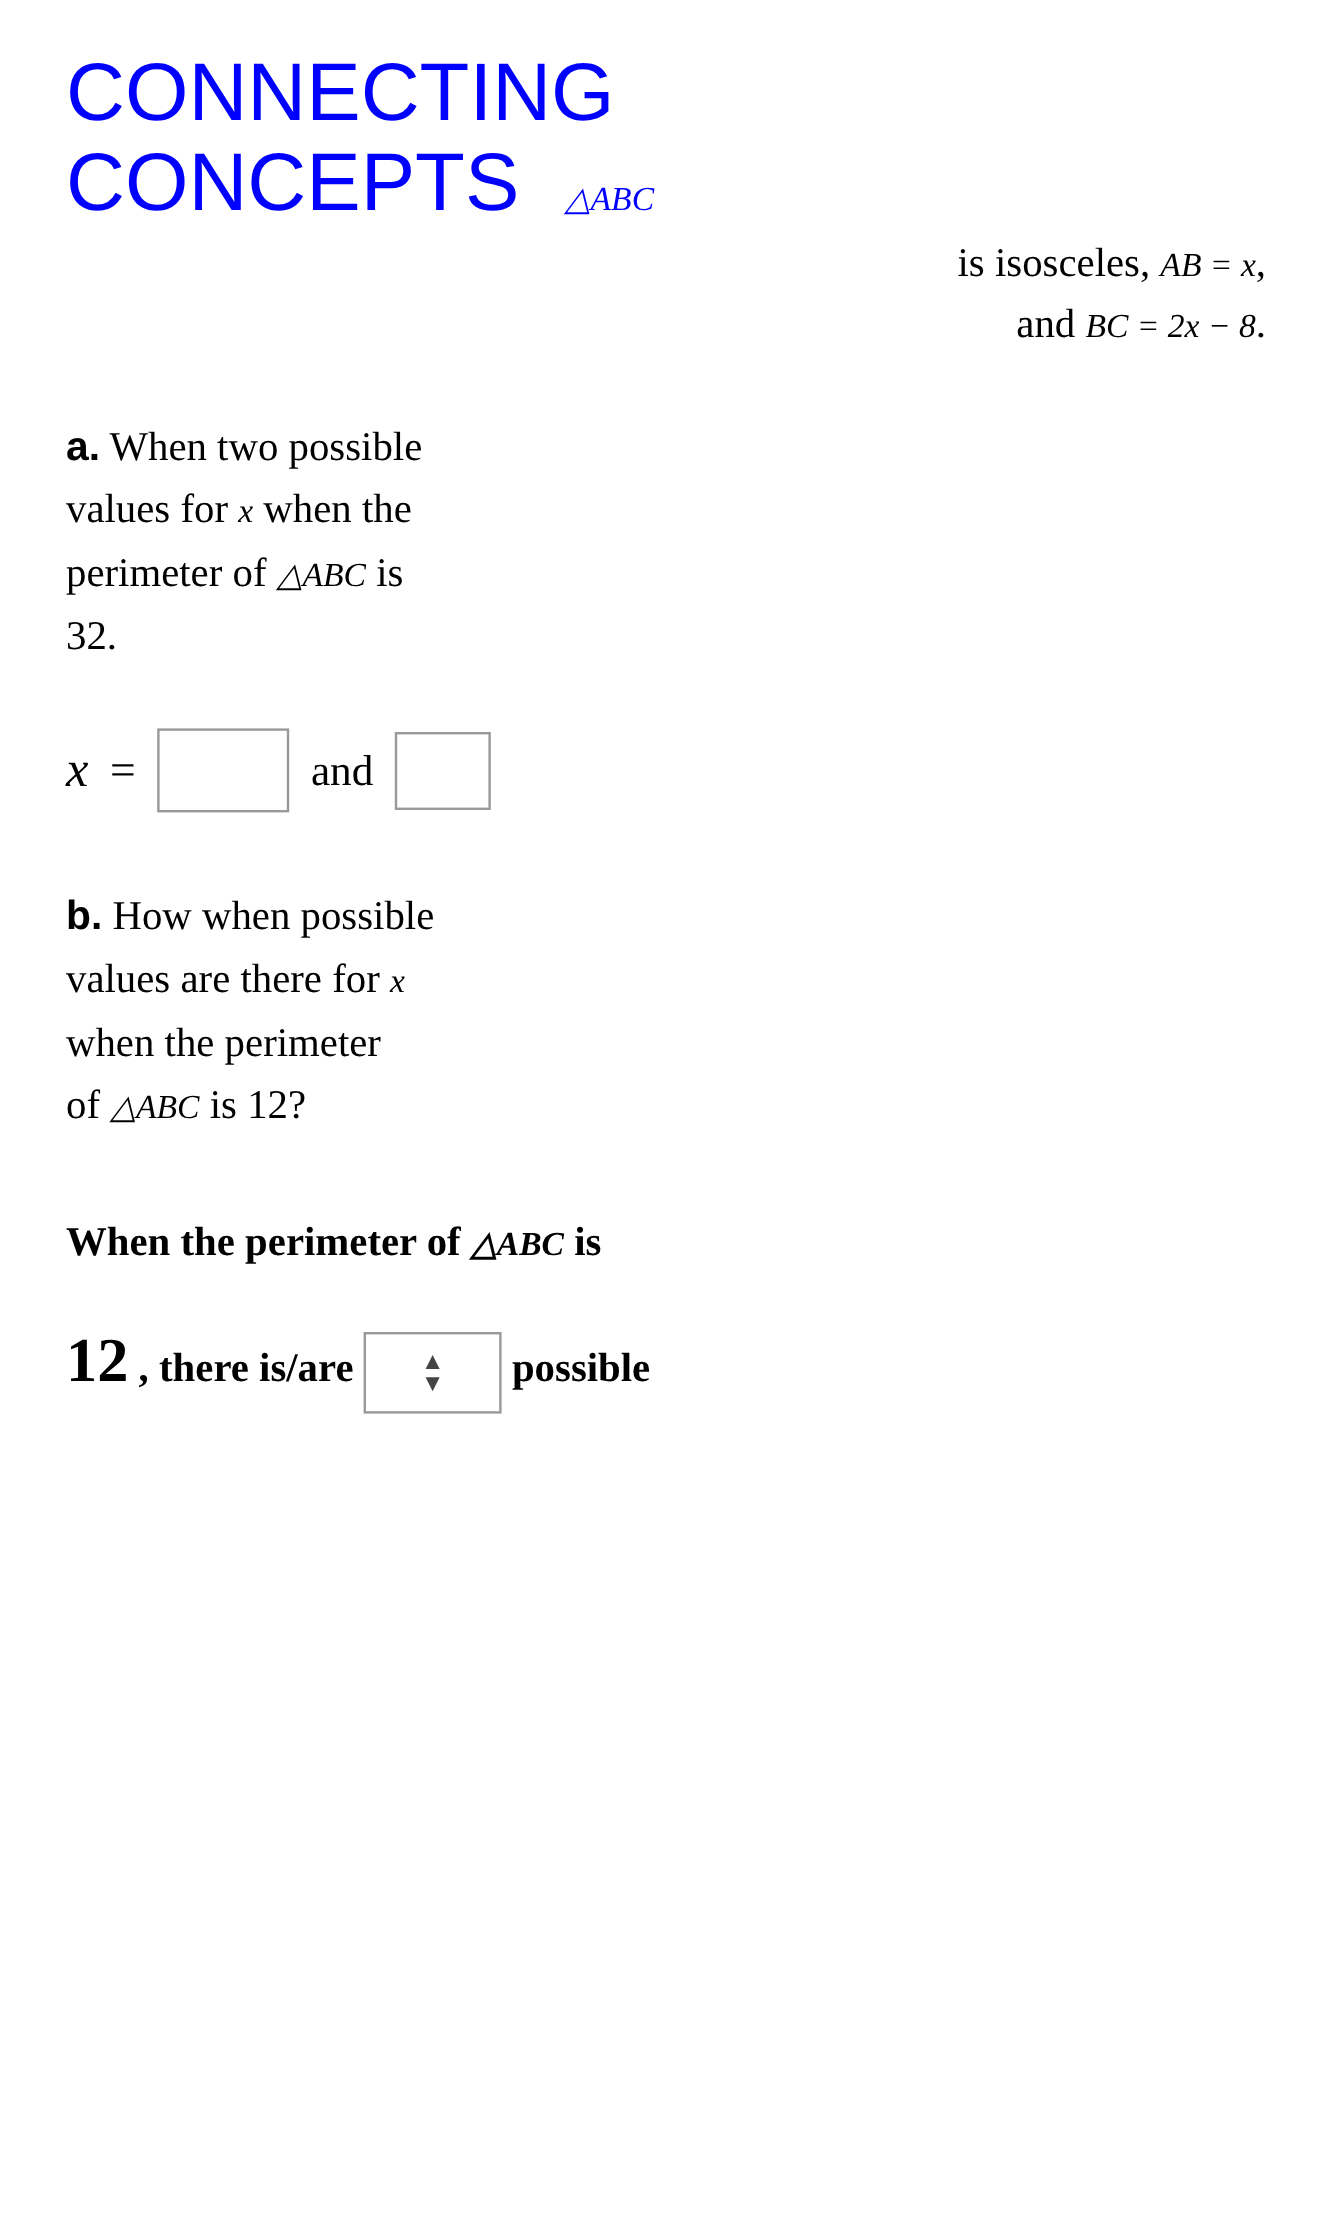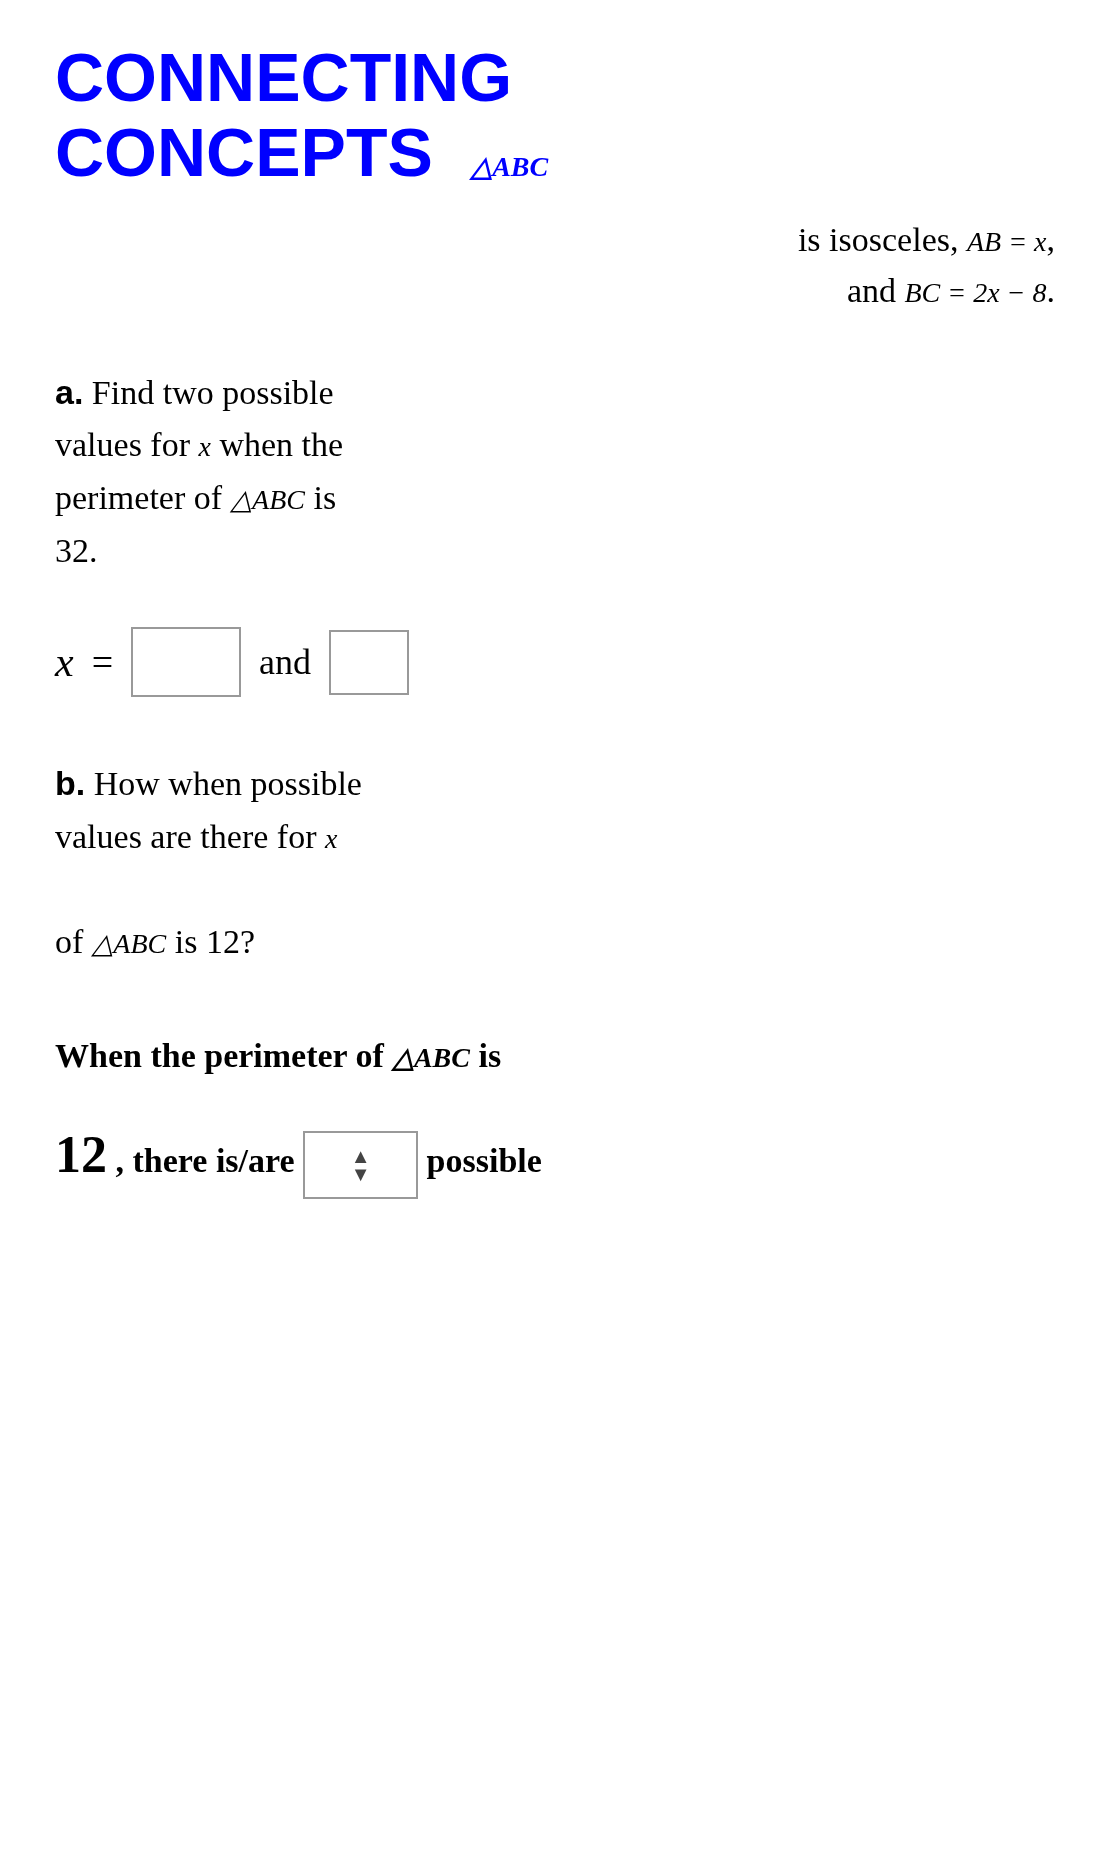--- a/index.html
+++ b/index.html
@@ -13,25 +13,25 @@
       font-family: Georgia, 'Times New Roman', serif;
       font-size: 32px;
       color: #000000;
       width: 1110px;
       min-height: 1863px;
       padding: 40px 55px;
     }
 
     .connecting-concepts-title {
       font-family: Arial, Helvetica, sans-serif;
-      font-weight: 700;
+      font-weight: 400;
       font-size: 68px;
       color: #0000ff;
       line-height: 1.1;
-      margin-bottom: 24px;
+      margin-bottom: 4px;
     }
 
     .intro-line {
       font-size: 34px;
       line-height: 1.5;
       margin-bottom: 0;
       text-align: right;
     }
 
     .intro-block {
@@ -154,21 +154,21 @@
     <span>is isosceles,</span>
     <span class="math-italic"> <span>AB = x</span></span><span>,</span><br>
     <span>and</span>
     <span class="math-italic"> <span>BC = 2x − 8</span></span><span>.</span>
   </div>
 </div>
 
 <div class="question-block">
   <p>
     <span class="part-label">a.</span>
-    <span>Find two possible</span><br>
+    <span>When two possible</span><br>
     <span>values for</span>
     <span class="math-italic">x</span>
     <span>when the</span><br>
     <span>perimeter of</span>
     <span class="math-italic">△ABC</span>
     <span>is</span><br>
     <span>32</span><span>.</span>
   </p>
 </div>
 
@@ -179,21 +179,21 @@
   <span class="and-text">and</span>
   <input class="answer-box-small" type="text" value="" style="">
 </div>
 
 <div class="part-b-block">
   <p>
     <span class="part-label">b.</span>
     <span>How when possible</span><br>
     <span>values are there for</span>
     <span class="math-italic">x</span><br>
-    <br>
+    <span>when the perimeter</span><br>
     <span>of</span>
     <span class="math-italic">△ABC</span>
     <span>is</span>
     <span>12</span><span>?</span>
   </p>
 </div>
 
 <div class="answer-sentence">
   <p>
     <span>When the perimeter of</span>

